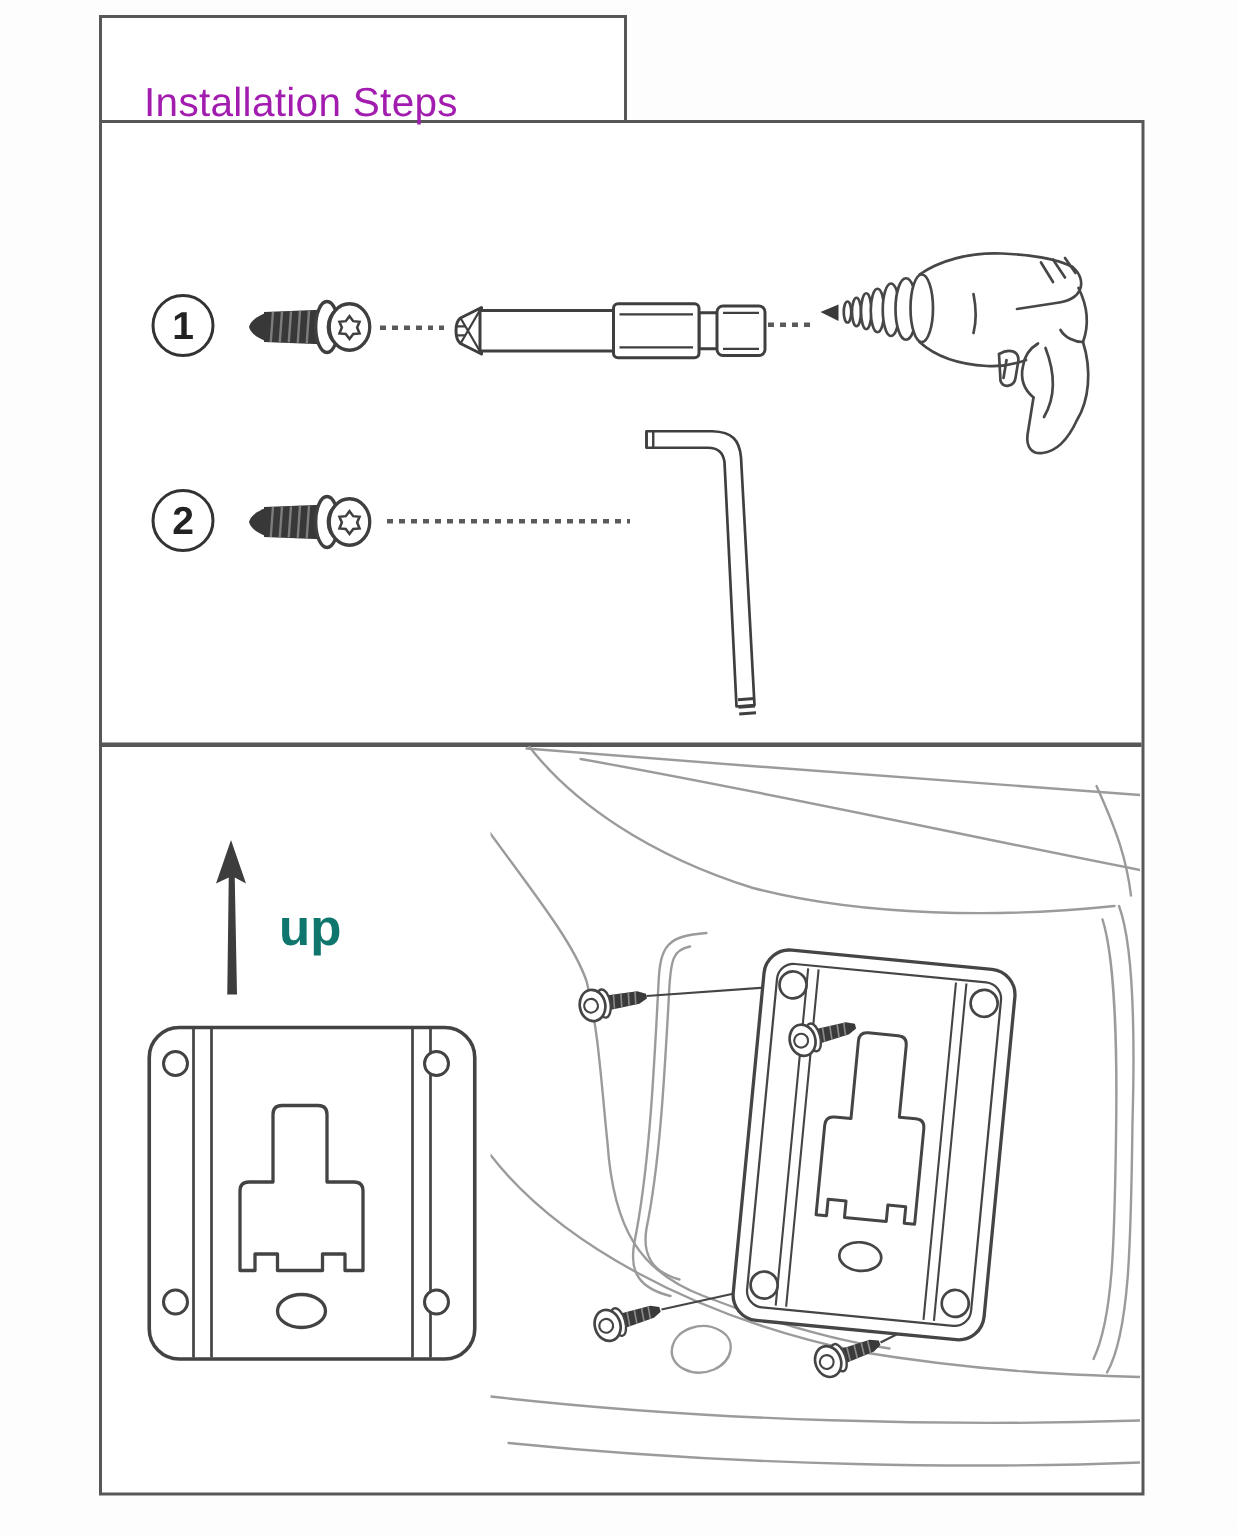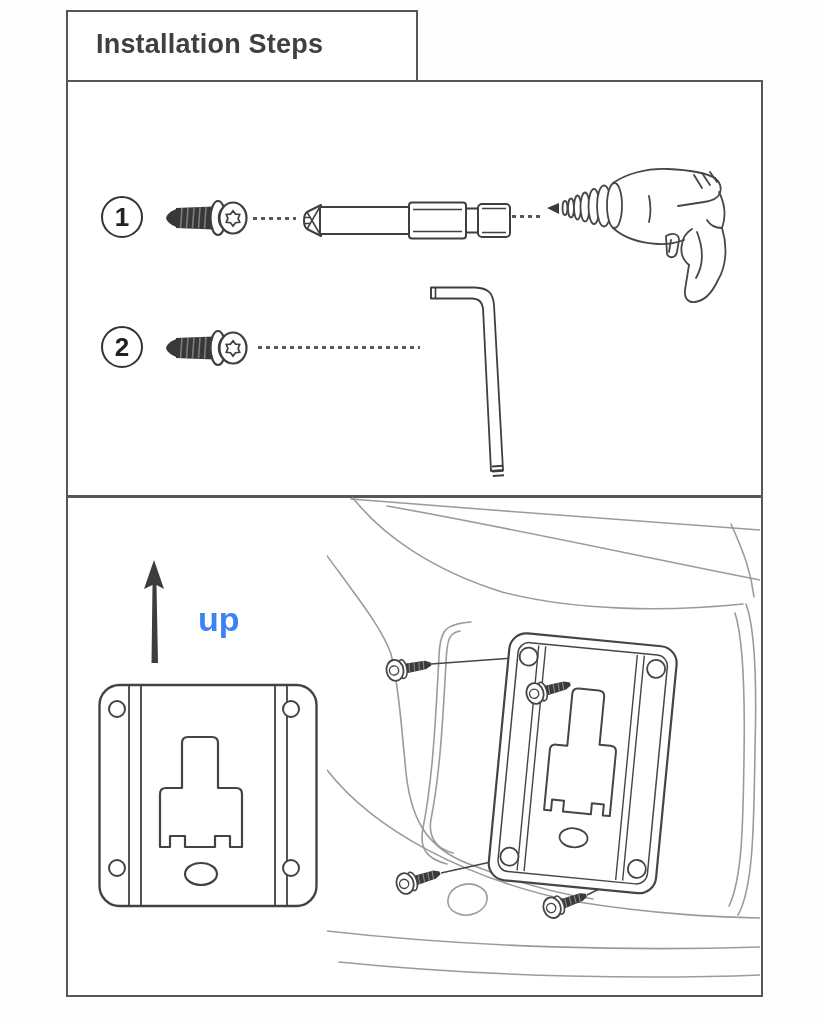--- a/index.html
+++ b/index.html
@@ -8,21 +8,21 @@
     font-family:"Liberation Sans", sans-serif;overflow:hidden;
   }
   
   .tab{
     position:absolute;left:66px;top:10px;width:352px;height:70px;
     background:#fff;border:2.5px solid #575757;border-bottom:none;
     box-sizing:border-box;z-index:2;
   }
   .tab span{
     display:block;padding-left:28px;line-height:64px;
-    font-size:27px;font-weight:700;color:#404040;letter-spacing:0.2px;
+    font-size:27px;font-weight:400;color:#a21caf;letter-spacing:0.2px;margin-top:24px;
   }
   
   .frame{
     position:absolute;left:66px;top:80px;width:697px;height:917px;
     background:#fff;border:2.5px solid #575757;box-sizing:border-box;
   }
   .frame > *{position:absolute;}
   .tools-title{
     left:27px;top:14px;margin:0;font-size:31px;font-weight:600;color:#262626;
   }
@@ -38,21 +38,21 @@
   #screw2{left:95px;top:239px;}
   .dash{height:3px;background:repeating-linear-gradient(90deg,#5a5a5a 0 4px,transparent 4px 8px);}
   #dash1{left:185px;top:135px;width:43px;}
   #dash2{left:444px;top:133px;width:30px;}
   #dots1{left:190px;top:264px;width:162px;height:3px;
     background:repeating-linear-gradient(90deg,#5a5a5a 0 4px,transparent 4px 8px);}
   #bit{left:232px;top:114px;}
   #drill{left:478px;top:80px;}
   #key{left:357px;top:202px;}
   #uparrow{left:75px;top:478px;}
-  .up-label{left:118px;top:518px;font-size:34px;font-weight:600;color:#3b82f6;margin-left:12px;}
+  .up-label{left:118px;top:518px;font-size:34px;font-weight:600;color:#0f766e;}
   #bracket{left:29px;top:600px;}
   #scene{left:259px;top:415px;}
 </style>
 </head>
 <body>
 
 <div class="page">
 
   <div class="tab">
     <span>Installation Steps</span>

